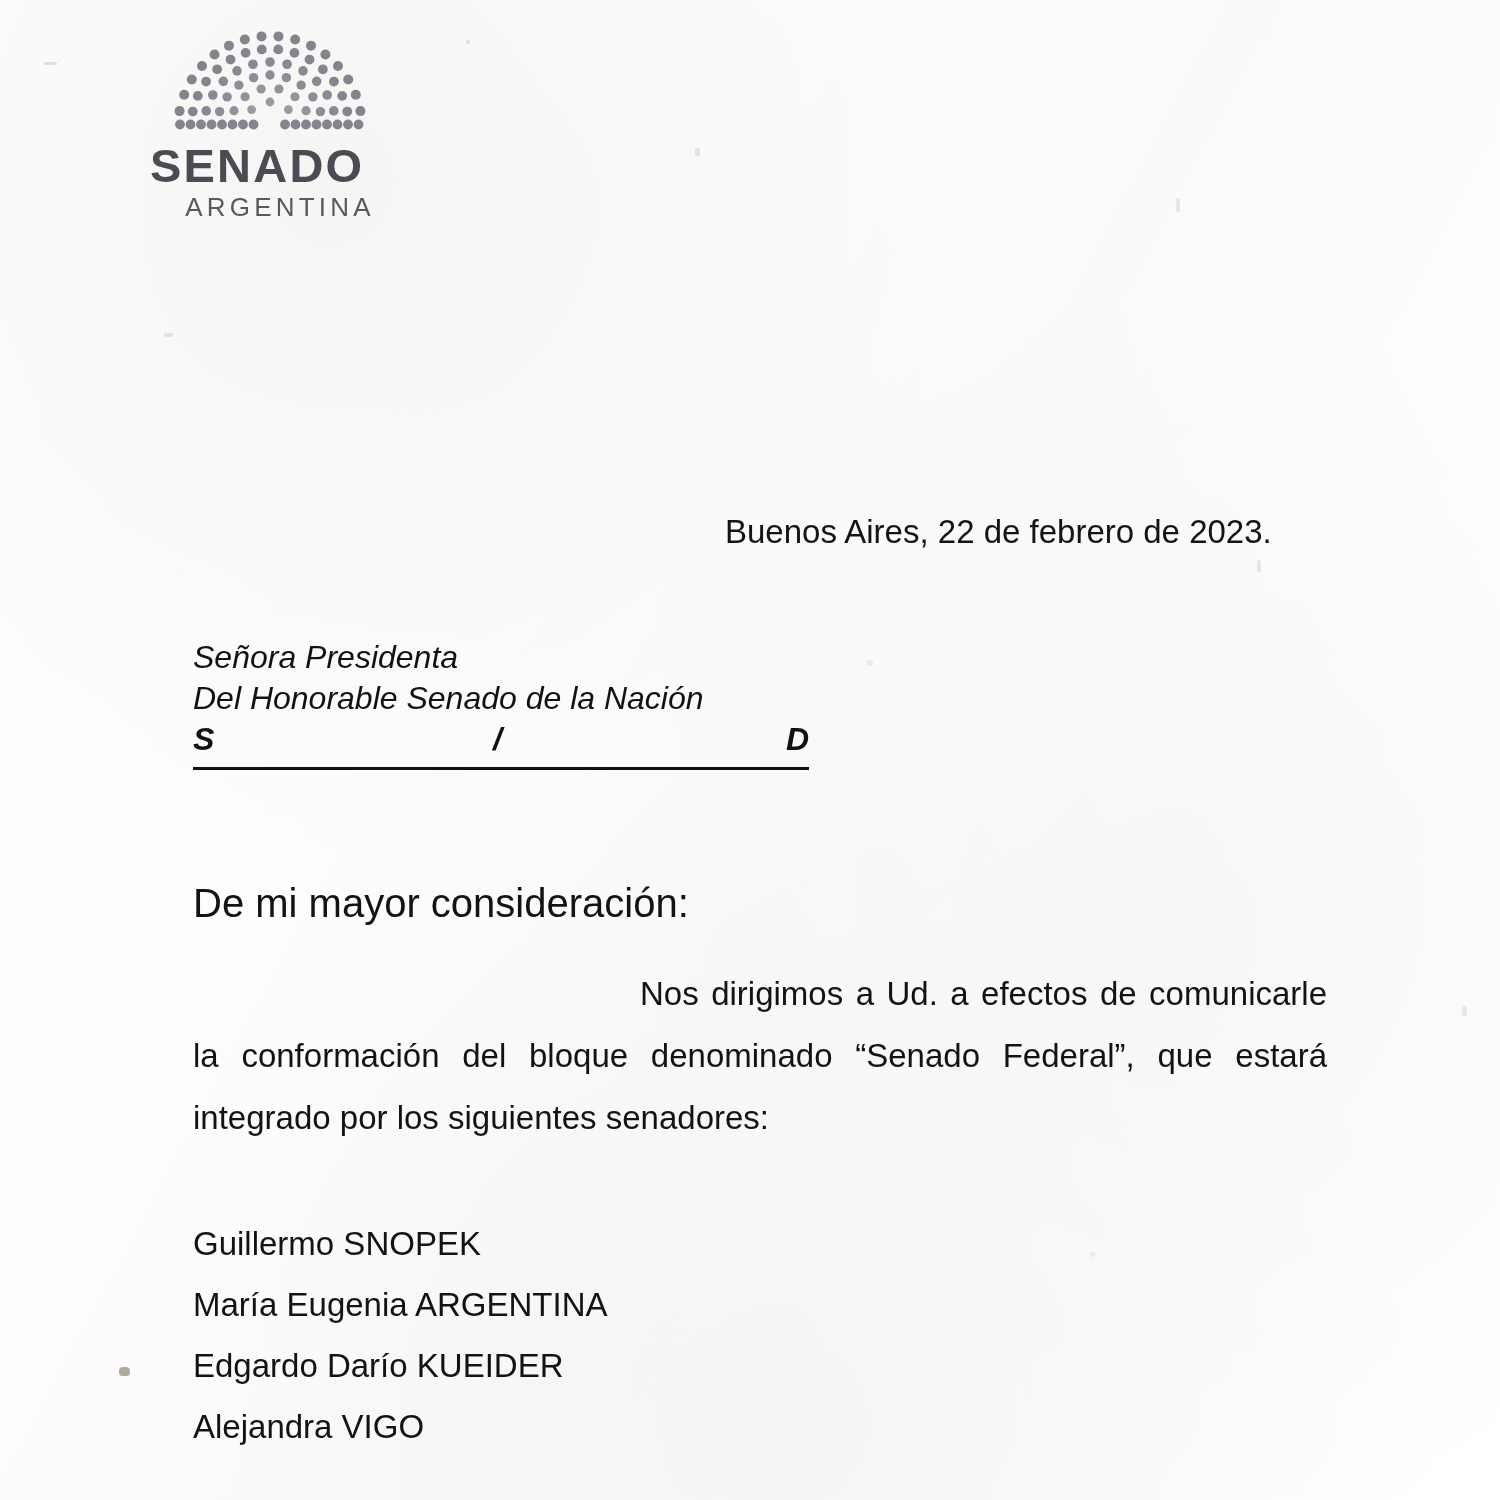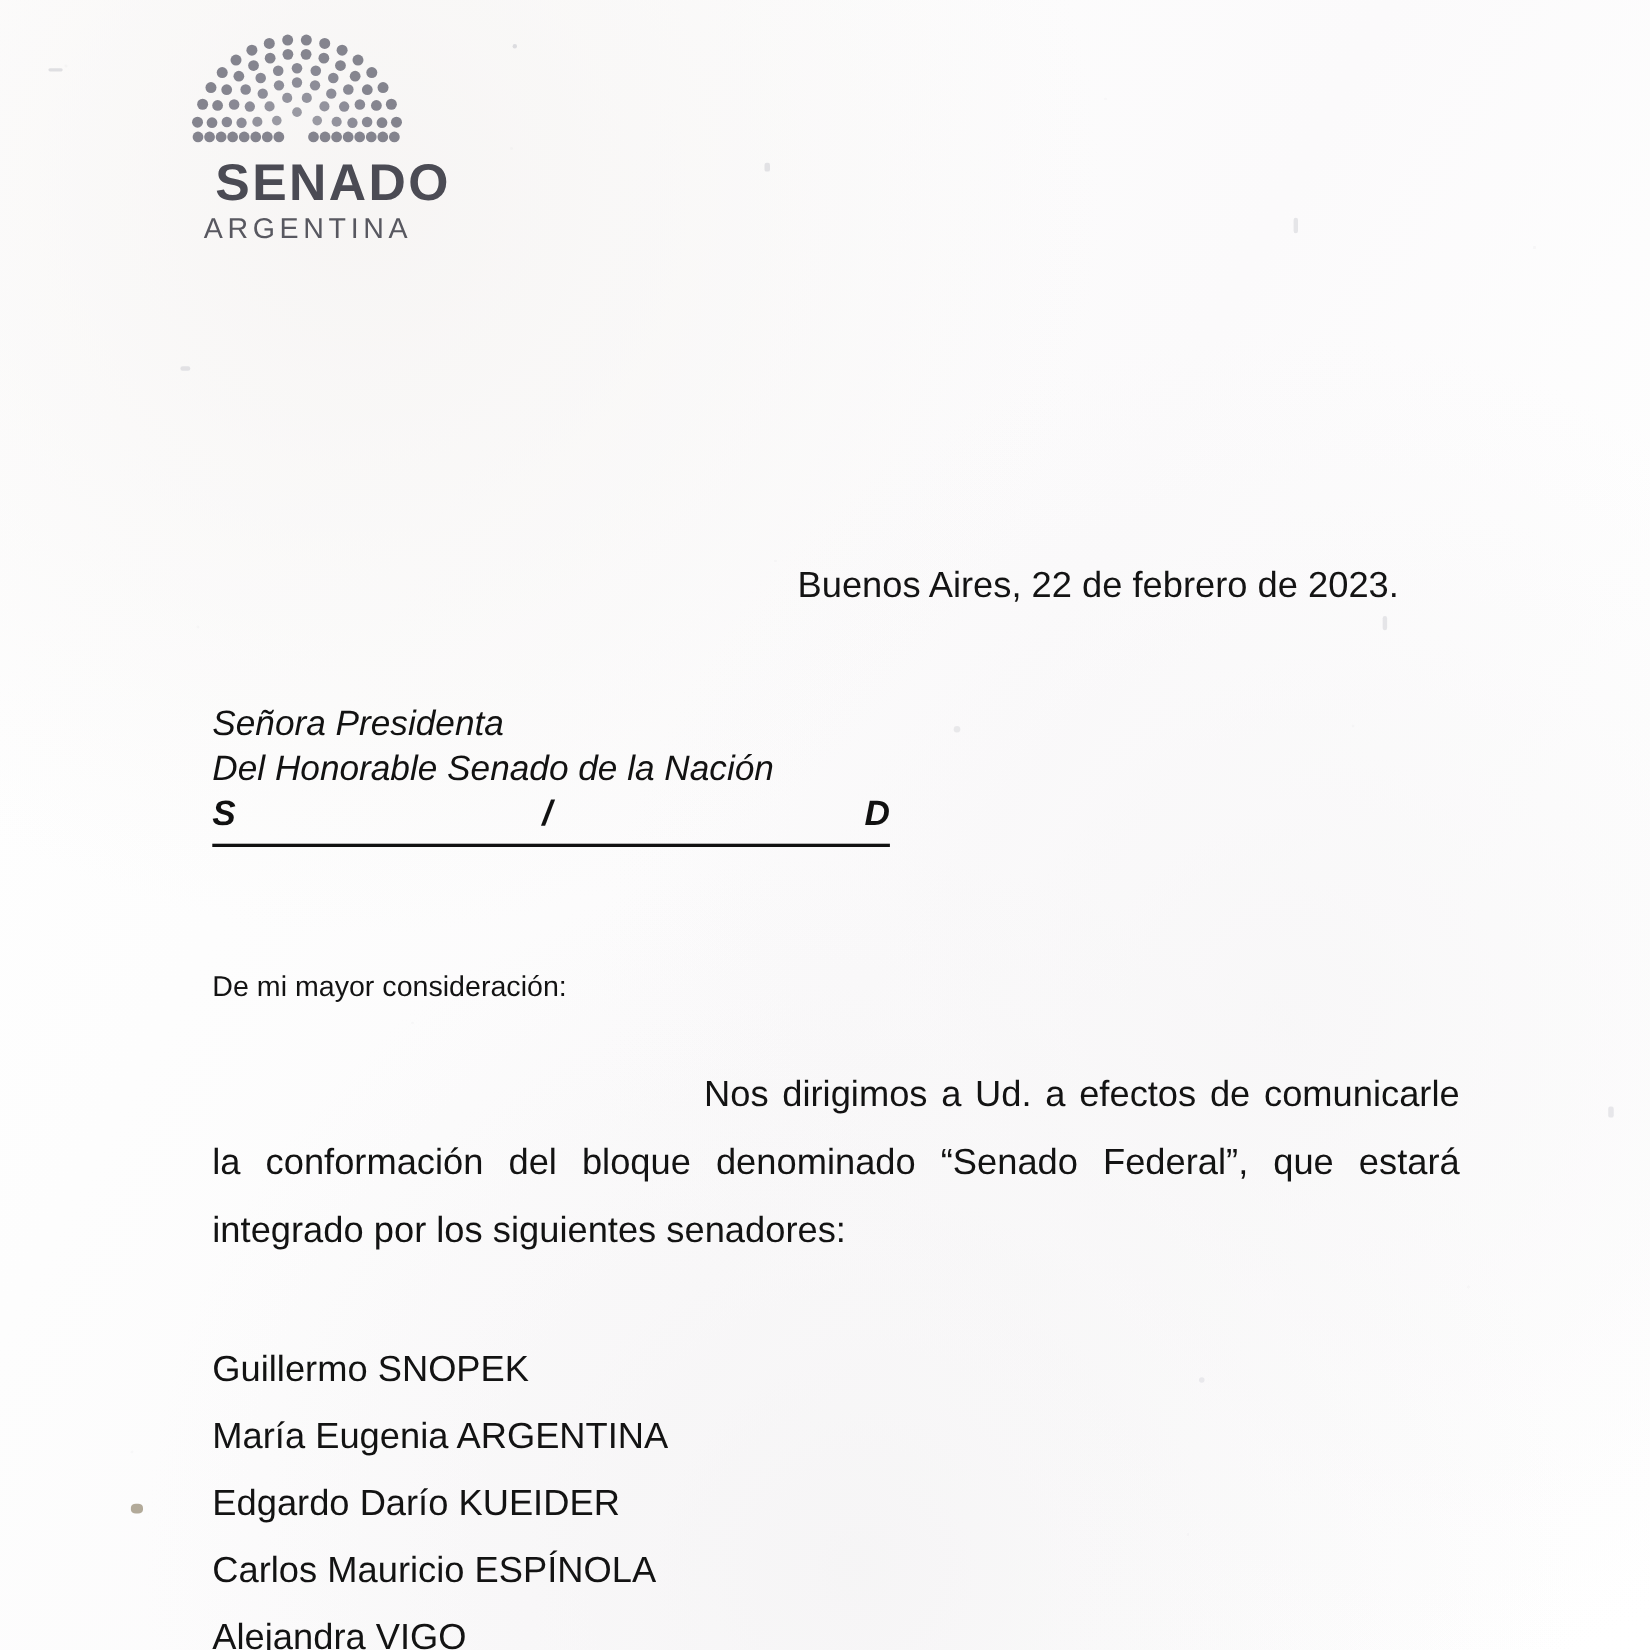--- a/index.html
+++ b/index.html
@@ -63,21 +63,21 @@
     left: 20px;
     top: 0;
     width: 200px;
     height: 112px;
   }
   .brand-senado {
     position: absolute;
     left: 0;
     top: 118px;
     width: 260px;
-    text-align: right;
+    text-align: left;
     font-family: "Liberation Sans", sans-serif;
     font-weight: 700;
     font-size: 47px;
     letter-spacing: 2.2px;
     color: #4b4b54;
     line-height: 1;
   }
   .brand-argentina {
     position: absolute;
     left: 0;
@@ -148,21 +148,21 @@
   }
   #sd-line .sd-s { position: absolute; left: 0;      top: 0; }
   #sd-line .sd-slash { position: absolute; left: 300px; top: 0; }
   #sd-line .sd-d { position: absolute; right: 0;     top: 0; }
 
   
   #salutation {
     position: absolute;
     left: 193px;
     top: 881px;
-    font-size: 26px;
+    font-size: 40px;
     font-weight: 400;
     color: #131313;
     white-space: nowrap;
   }
 
   
   #body-paragraph {
     position: absolute;
     left: 193px;
     top: 963px;
@@ -319,21 +319,20 @@
   </div>
 
   <div id="salutation">De mi mayor consideración:</div>
 
   <div id="body-paragraph">Nos dirigimos a Ud. a efectos de comunicarle la conformación del bloque denominado “Senado Federal”, que estará integrado por los siguientes senadores:</div>
 
   <div id="senator-list">
     <div class="senator-name">Guillermo SNOPEK</div>
     <div class="senator-name">María Eugenia ARGENTINA</div>
     <div class="senator-name">Edgardo Darío KUEIDER</div>
-    <div class="senator-name">Carlos Mauricio ESPÍNOLA</div>
     <div class="senator-name">Alejandra VIGO</div>
   </div>
 
   <div class="speck" id="speck-left-margin"></div>
   <div class="speck" id="speck-top-a"></div>
   <div class="speck" id="speck-top-b"></div>
   <div class="speck" id="speck-top-c"></div>
   <div class="speck" id="speck-mid-a"></div>
   <div class="speck" id="speck-mid-b"></div>
   <div class="speck" id="speck-mid-c"></div>

